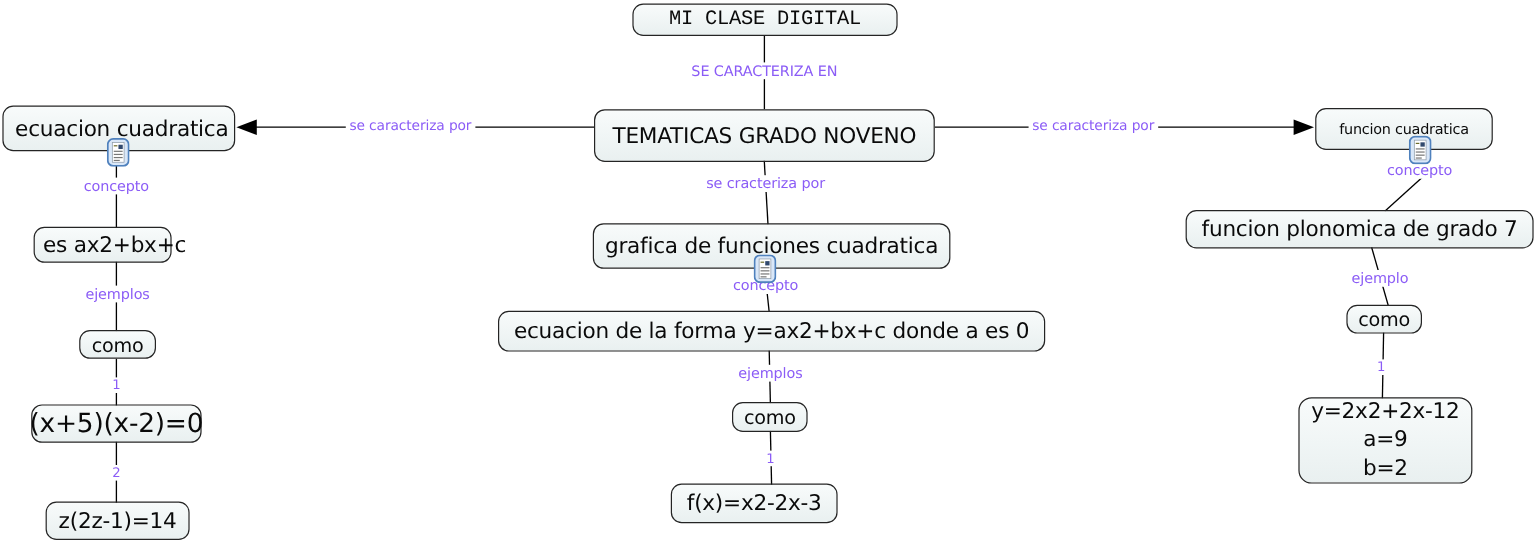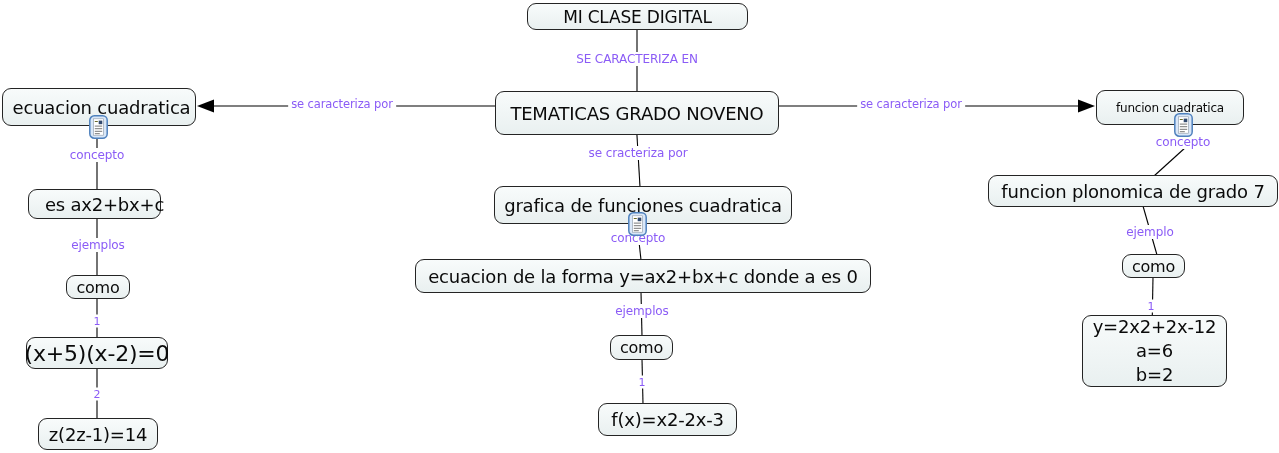--- a/index.html
+++ b/index.html
@@ -71,51 +71,51 @@
       <line x1="1153" y1="277" x2="1152" y2="332"></line>
     </g>
     <g fill="#000000" stroke="none">
       <polygon points="197,106 214,99.5 214,112.5"></polygon>
     </g>
     <g fill="#000000" stroke="none">
       <polygon points="1095,106 1078,99.5 1078,112.5"></polygon>
     </g>
   </svg>
 
-  <div class="node" style="left:527px;top:3px;width:221px;height:27px;font-size:17px;">MI CLASE DIGITAL</div>
+  <div class="node" style="left:527px;top:3px;width:221px;height:27px;font-size:17px;font-family:Liberation Mono, monospace;">MI CLASE DIGITAL</div>
 
   <div class="node" style="left:495px;top:91px;width:284px;height:44px;font-size:18px;">TEMATICAS GRADO NOVENO</div>
 
   <div class="node" style="left:2px;top:88px;width:194px;height:38px;font-size:18px;padding-left:11px;">ecuacion cuadratica</div>
 
-  <div class="node" style="left:28px;top:189px;width:133px;height:30px;font-size:18px;padding-left:26px;">es ax2+bx+c</div>
+  <div class="node" style="left:28px;top:189px;width:115px;height:30px;font-size:18px;padding-left:26px;">es ax2+bx+c</div>
 
   <div class="node" style="left:66px;top:275px;width:64px;height:24px;font-size:16px;">como</div>
 
   <div class="node" style="left:26px;top:337px;width:142px;height:32px;font-size:22px;">(x+5)(x-2)=0</div>
 
   <div class="node" style="left:38px;top:418px;width:120px;height:32px;font-size:18px;">z(2z-1)=14</div>
 
   <div class="node" style="left:494px;top:186px;width:298px;height:38px;font-size:18px;">grafica de funciones cuadratica</div>
 
   <div class="node" style="left:415px;top:259px;width:456px;height:34px;font-size:18px;">ecuacion de la forma y=ax2+bx+c donde a es 0</div>
 
   <div class="node" style="left:610px;top:335px;width:63px;height:25px;font-size:16px;">como</div>
 
-  <div class="node" style="left:598px;top:403px;width:139px;height:33px;font-size:18px;">f(x)=x2-2x-3</div>
+  <div class="node" style="left:559px;top:403px;width:139px;height:33px;font-size:18px;">f(x)=x2-2x-3</div>
 
   <div class="node" style="left:1096px;top:90px;width:148px;height:35px;font-size:12px;">funcion cuadratica</div>
 
   <div class="node" style="left:988px;top:175px;width:290px;height:32px;font-size:18px;">funcion plonomica de grado 7</div>
 
   <div class="node" style="left:1122px;top:254px;width:63px;height:24px;font-size:16px;">como</div>
 
-  <div class="node multiline" style="left:1082px;top:315px;width:145px;height:72px;font-size:18px;">
+  <div class="node multiline" style="left:1082px;top:331px;width:145px;height:72px;font-size:18px;border-radius:11px;">
     <div>y=2x2+2x-12</div>
-    <div>a=6</div>
+    <div>a=9</div>
     <div>b=2</div>
   </div>
 
   <div class="lbl" style="left:637px;top:59px;">SE CARACTERIZA EN</div>
 
   <div class="lbl" style="left:342px;top:104px;font-size:11.5px;">se caracteriza por</div>
 
   <div class="lbl" style="left:911px;top:104px;font-size:11.5px;">se caracteriza por</div>
 
   <div class="lbl" style="left:638px;top:153px;">se cracteriza por</div>

